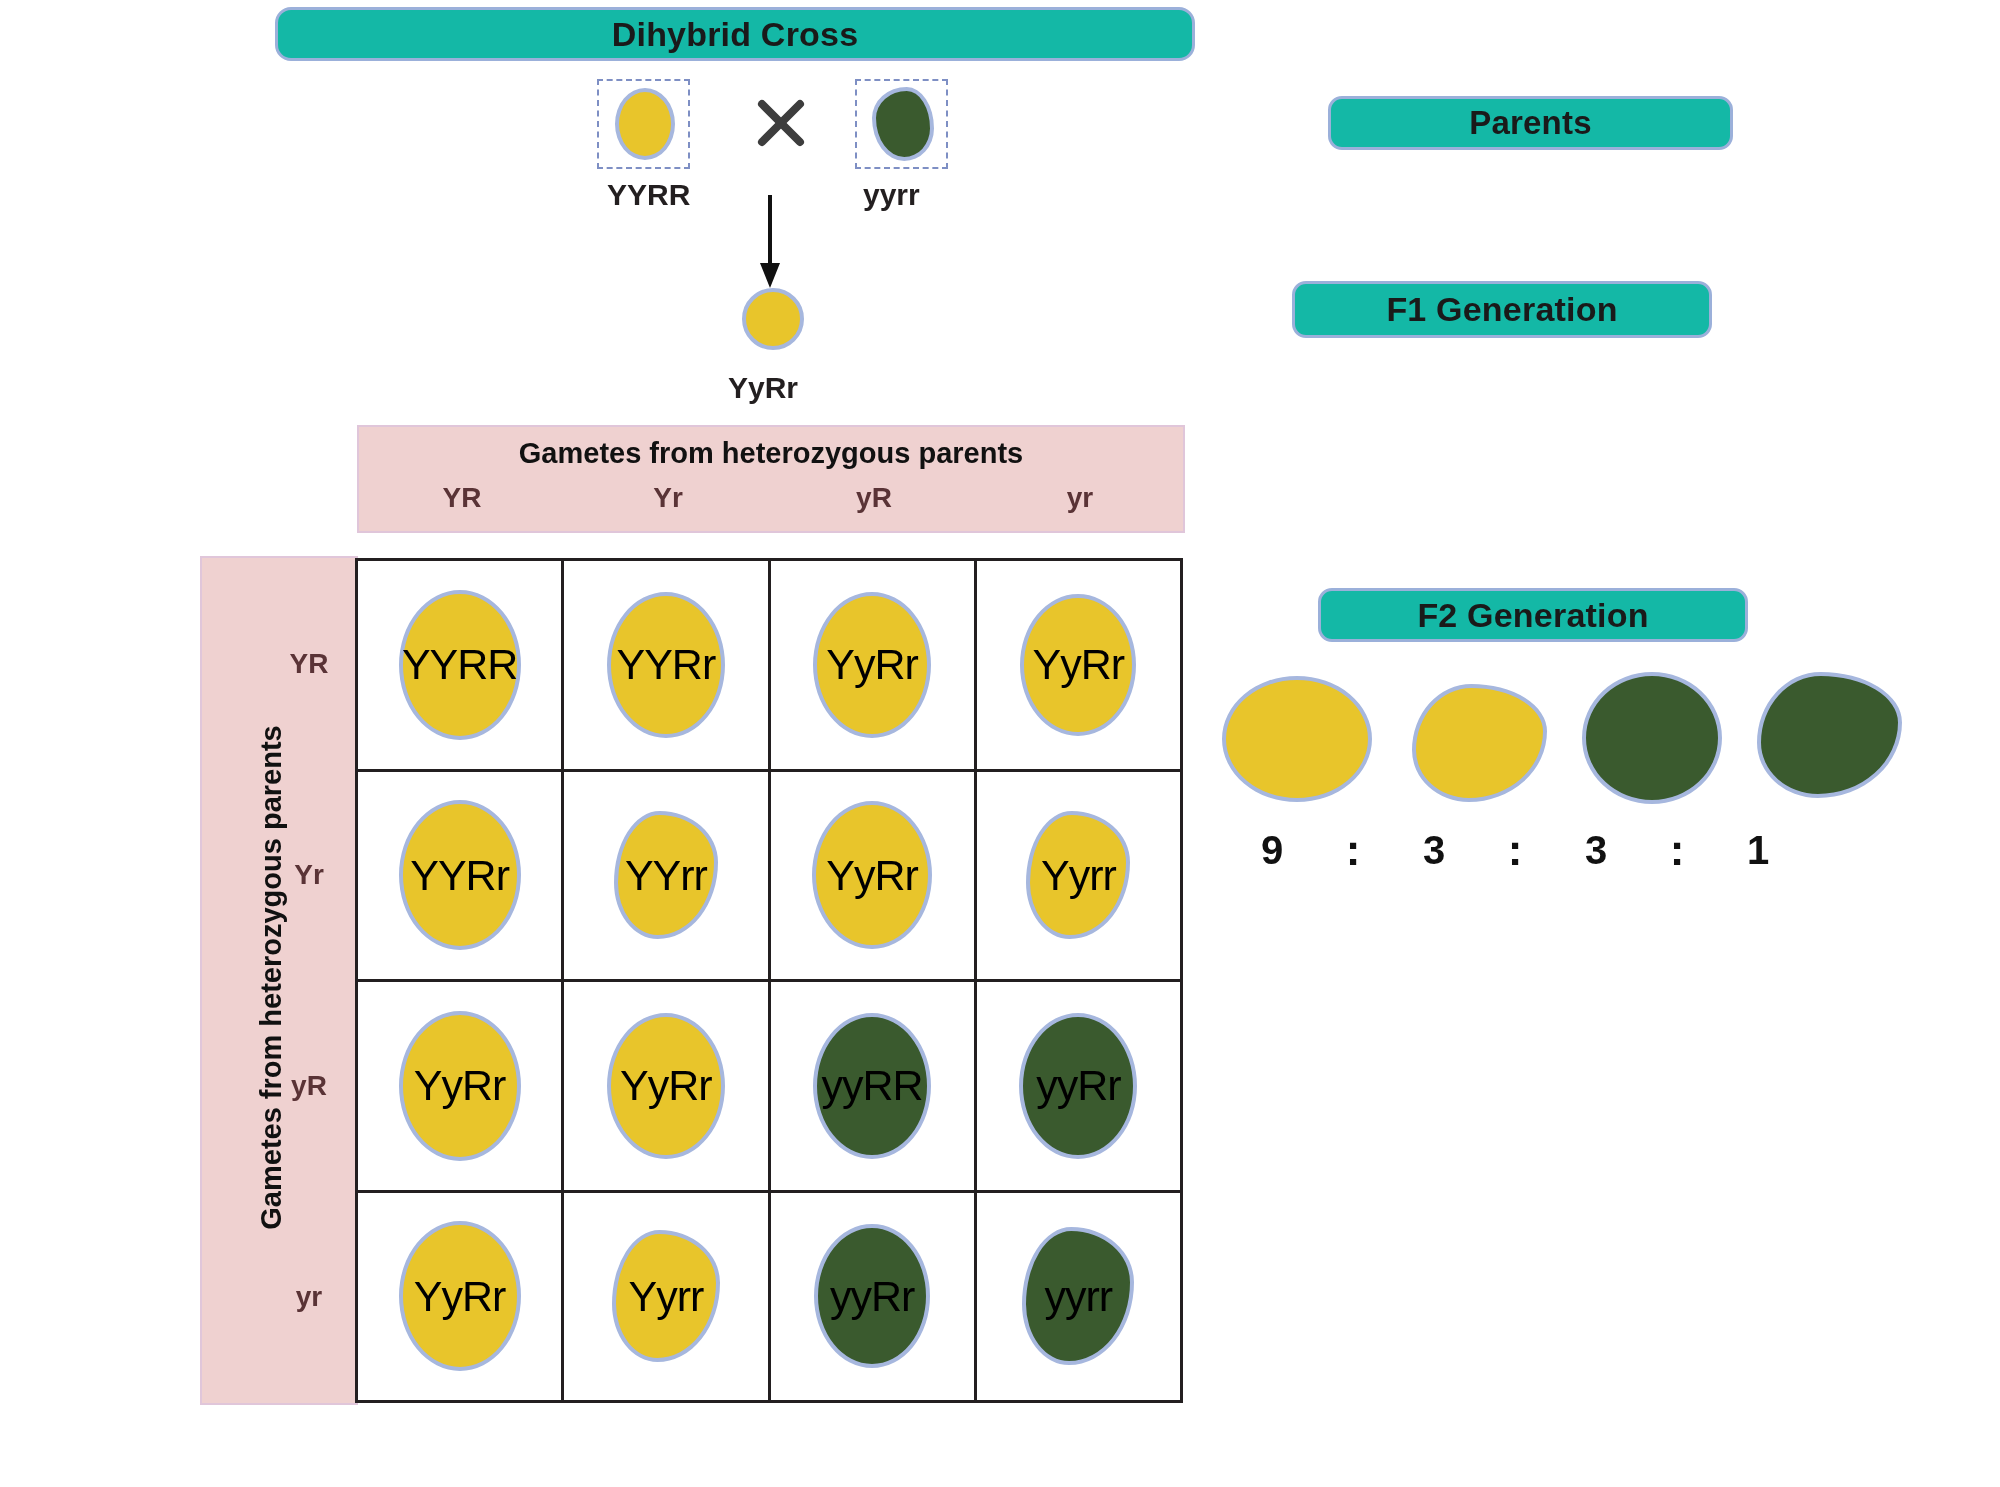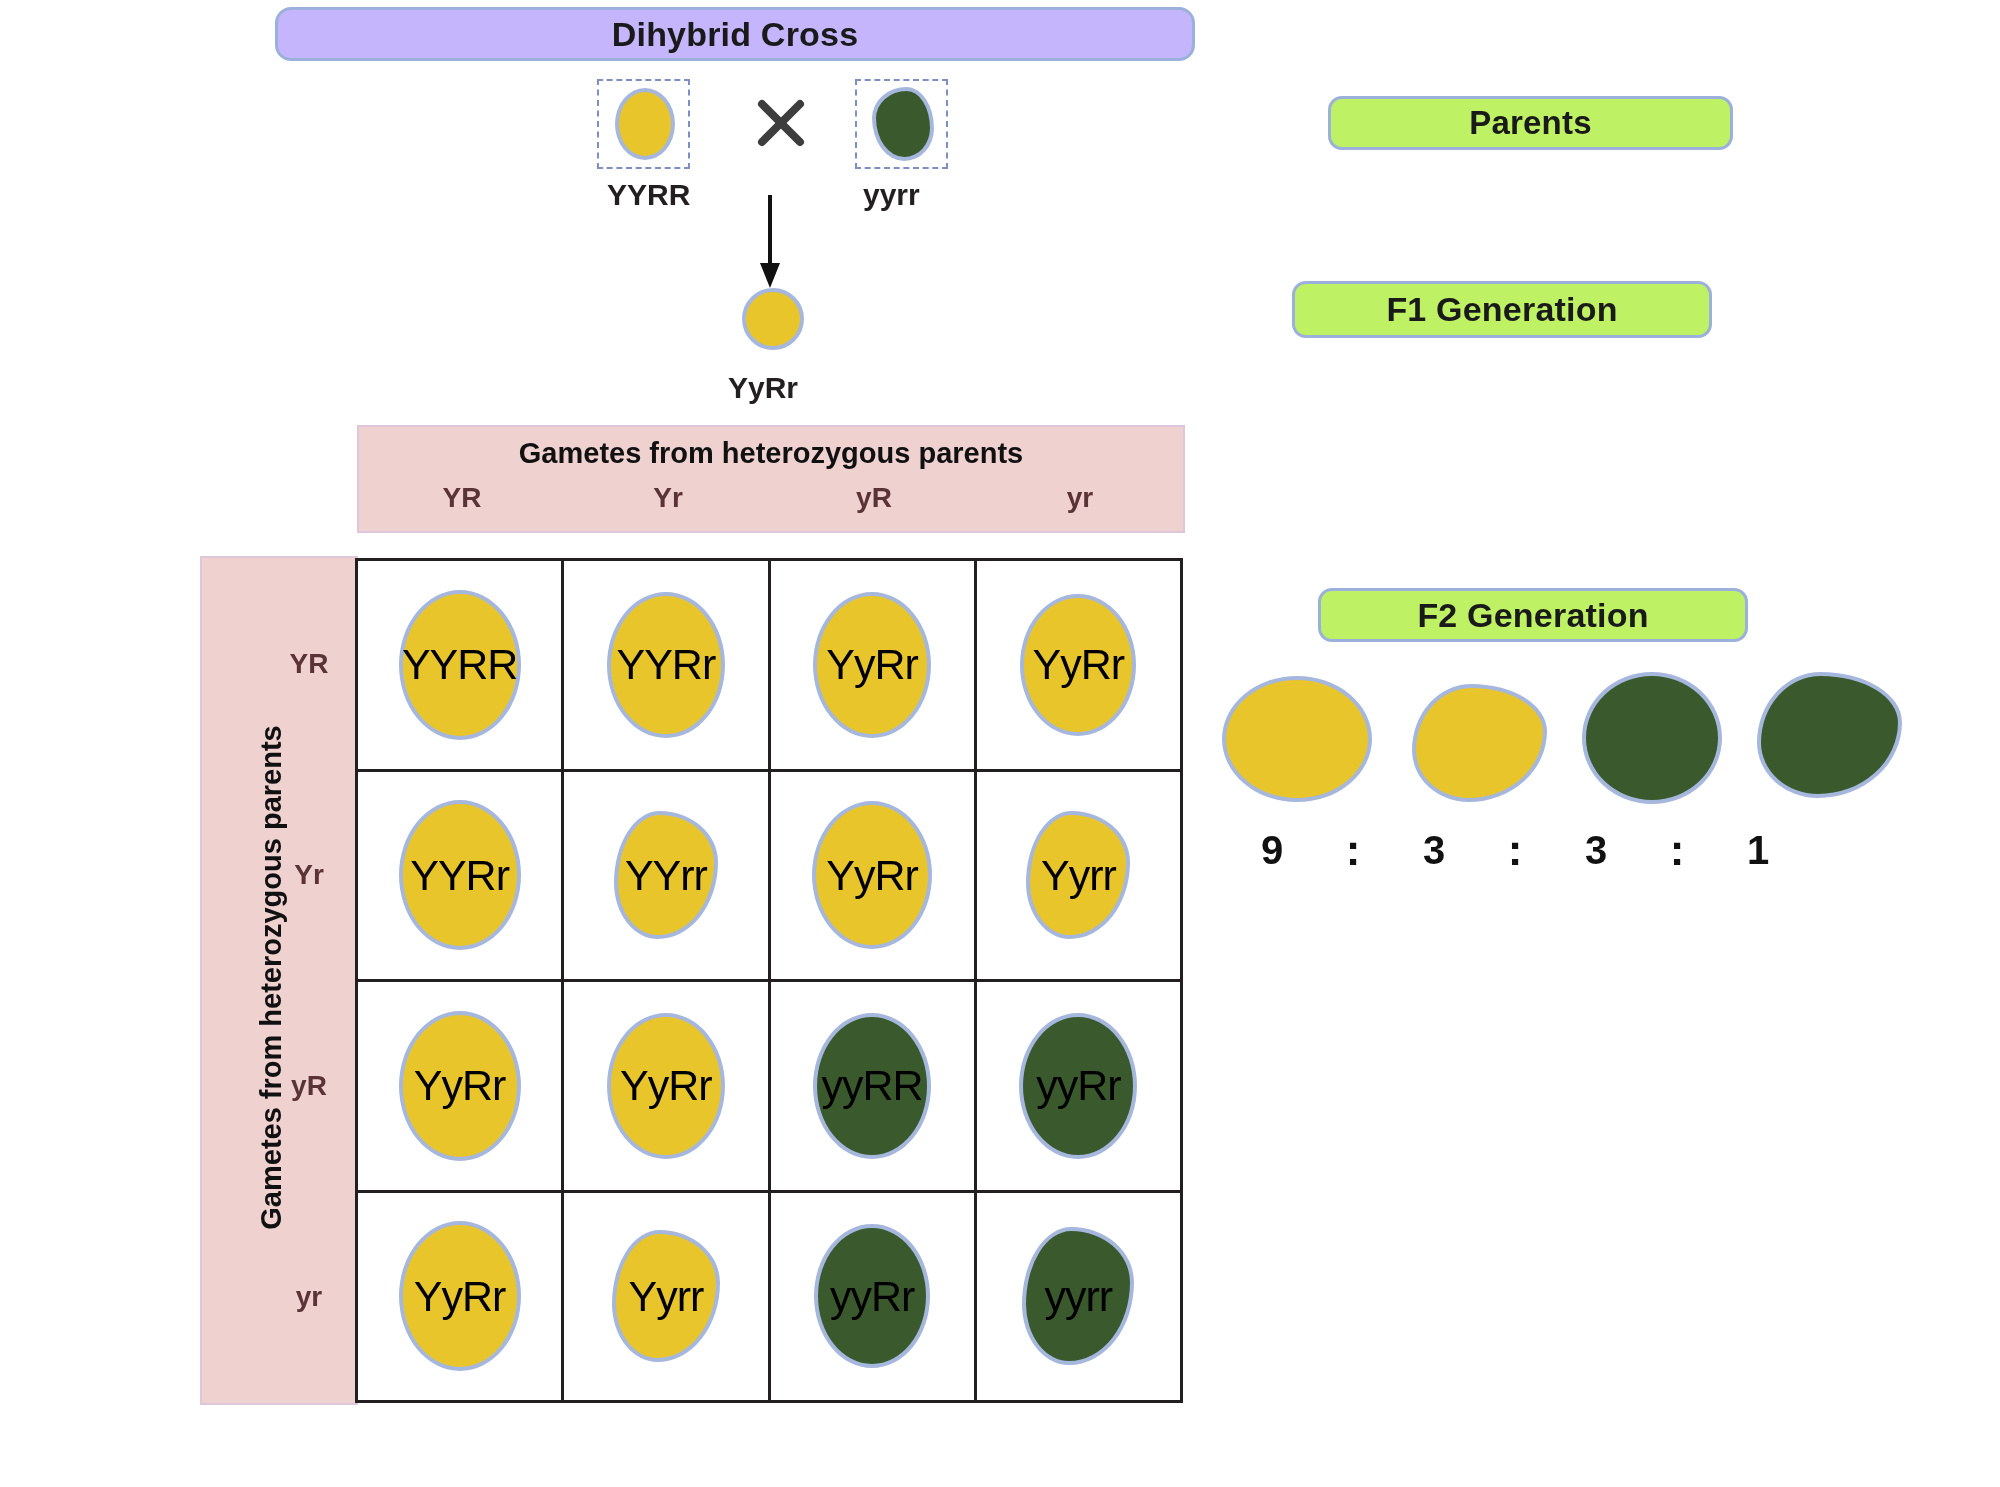--- a/index.html
+++ b/index.html
@@ -23,30 +23,30 @@
     border: 3px solid #9BB0DA;
     border-radius: 14px;
     display: flex;
     align-items: center;
     justify-content: center;
     font-weight: bold;
     color: #1a1a1a;
     letter-spacing: .2px;
   }
   .pill.title {
-    background: #c4b5fd;
+    background: #14b8a6;
     left: 275px;
     top: 7px;
     width: 920px;
     height: 54px;
     font-size: 34px;
     border-radius: 16px;
   }
   .pill.side {
-    background: #bef264;
+    background: #14b8a6;
   }
   #parents-banner {
     left: 1328px;
     top: 96px;
     width: 405px;
     height: 54px;
     font-size: 33px;
   }
   #f1-banner {
     left: 1292px;

